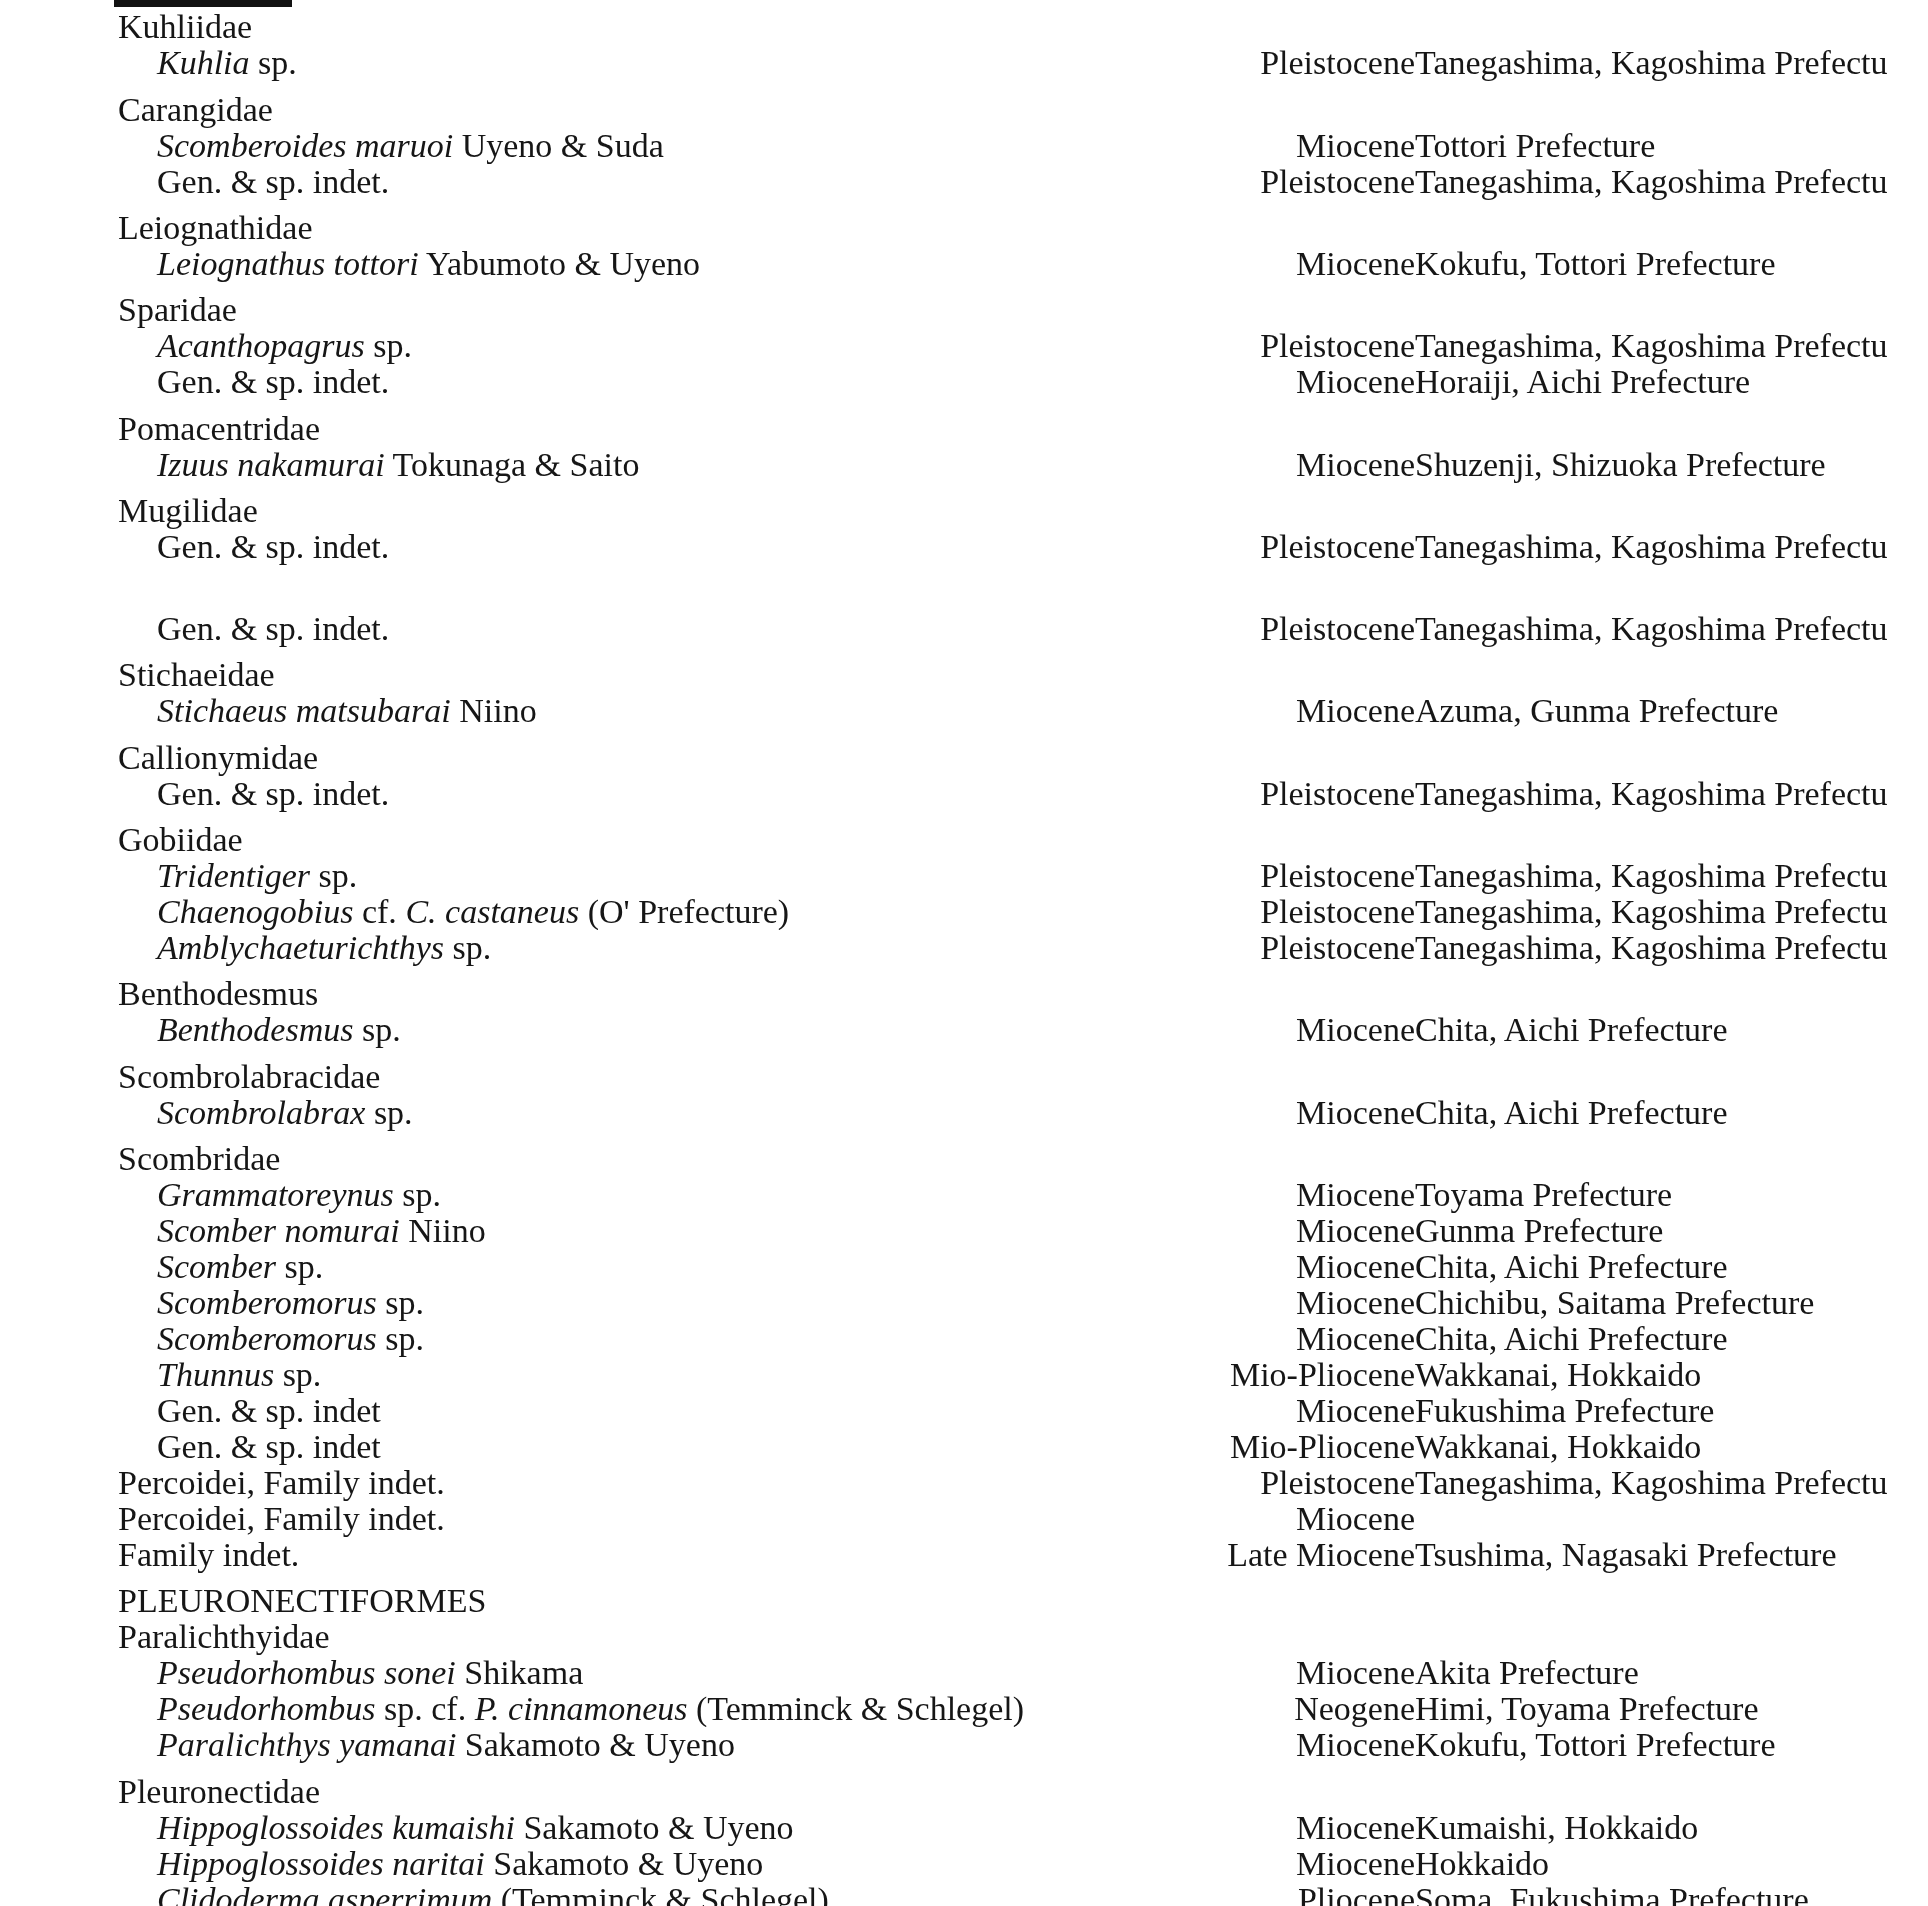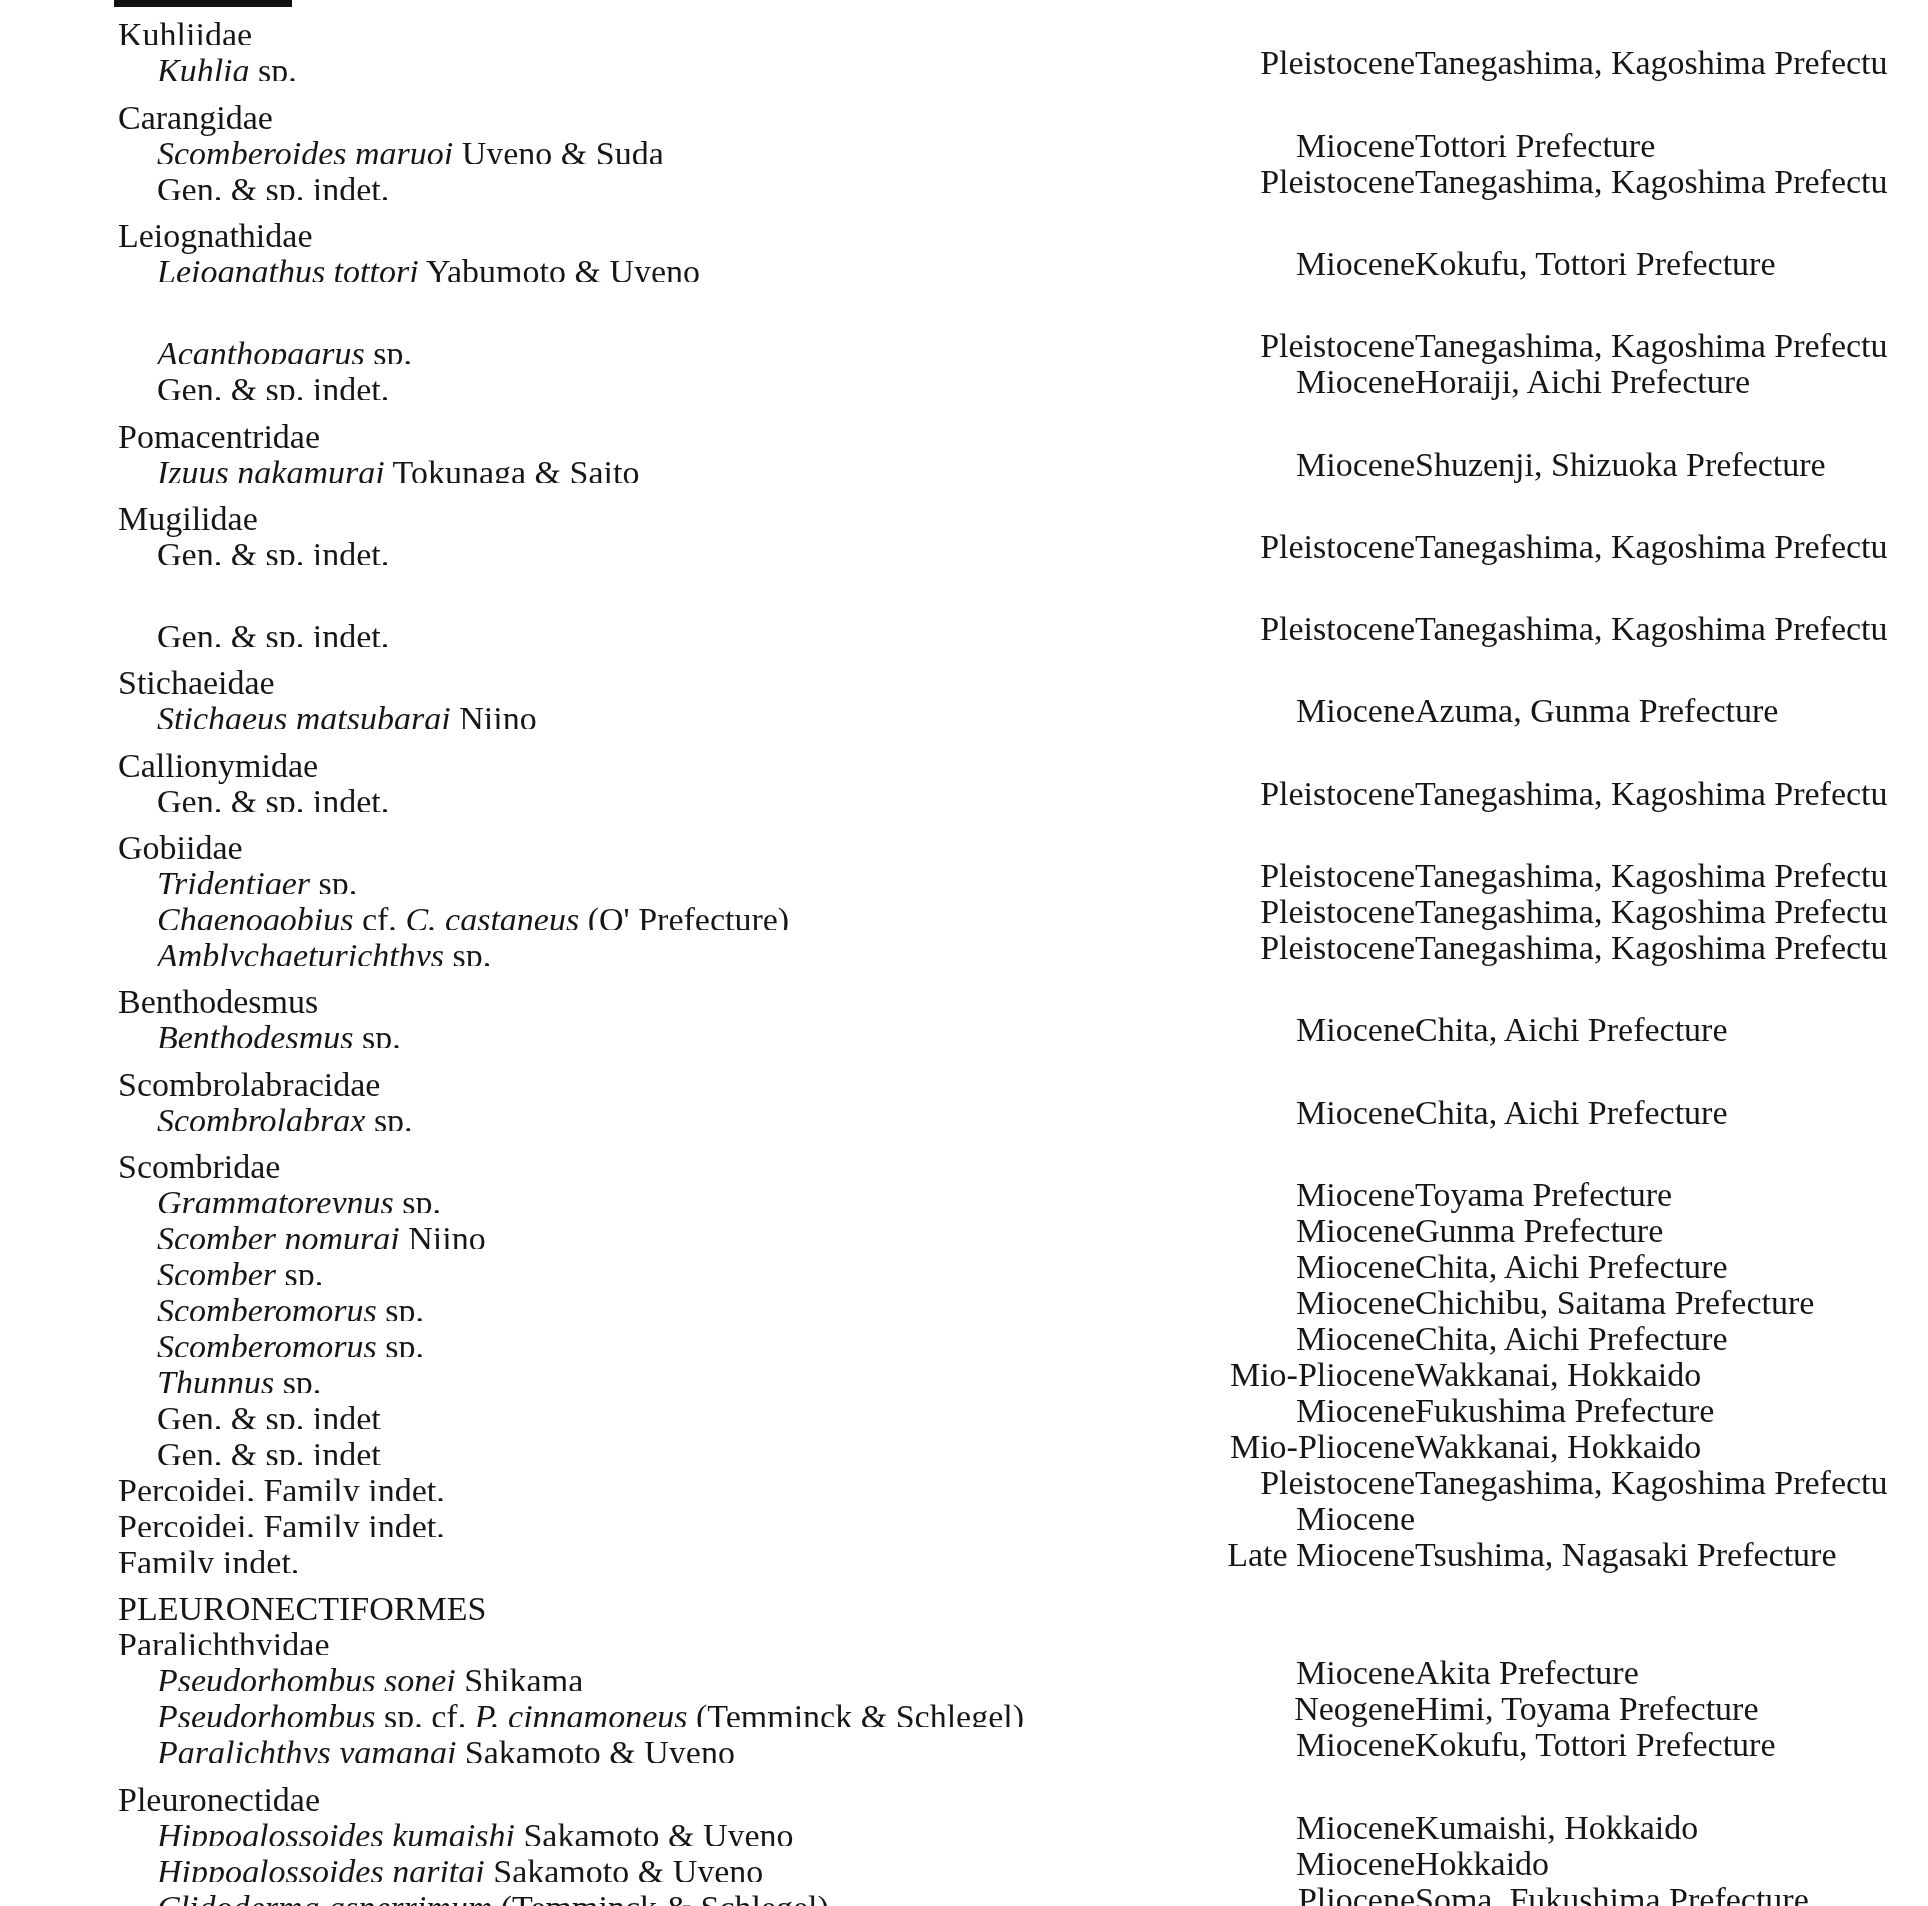--- a/index.html
+++ b/index.html
@@ -35,21 +35,20 @@
     line-height: 36px;
     font-size: 34px;
     white-space: nowrap;
   }
   .row.gap { margin-top: 10.3px; flex-direction: column; }
   .taxon {
     flex: none;
     width: 1155px;
     padding-left: 157px;
     overflow: hidden;
-    margin-top: 8px;
   }
   .row.indent-0 .taxon { padding-left: 118px; }
   .taxon .it { font-style: italic; text-align: right; }
   .epoch {
     flex: none;
     width: 260px;
     overflow: hidden;
     text-align: right;
   }
   .locality {
@@ -92,20 +91,21 @@
         <span class="taxon"><span>Leiognathidae</span></span>
         <span class="epoch"></span>
         <span class="locality"></span>
       </div>
       <div class="row indent-1">
         <span class="taxon"><span class="it">Leiognathus tottori</span><span> Yabumoto &amp; Uyeno</span></span>
         <span class="epoch">Miocene</span>
         <span class="locality">Kokufu, Tottori Prefecture</span>
       </div>
       <div class="row indent-0 gap">
+        <span class="taxon"><span>Sparidae</span></span>
         <span class="epoch"></span>
         <span class="locality"></span>
       </div>
       <div class="row indent-1">
         <span class="taxon"><span class="it">Acanthopagrus</span><span> sp.</span></span>
         <span class="epoch">Pleistocene</span>
         <span class="locality">Tanegashima, Kagoshima Prefectu</span>
       </div>
       <div class="row indent-1">
         <span class="taxon"><span>Gen. &amp; sp. indet.</span></span>

